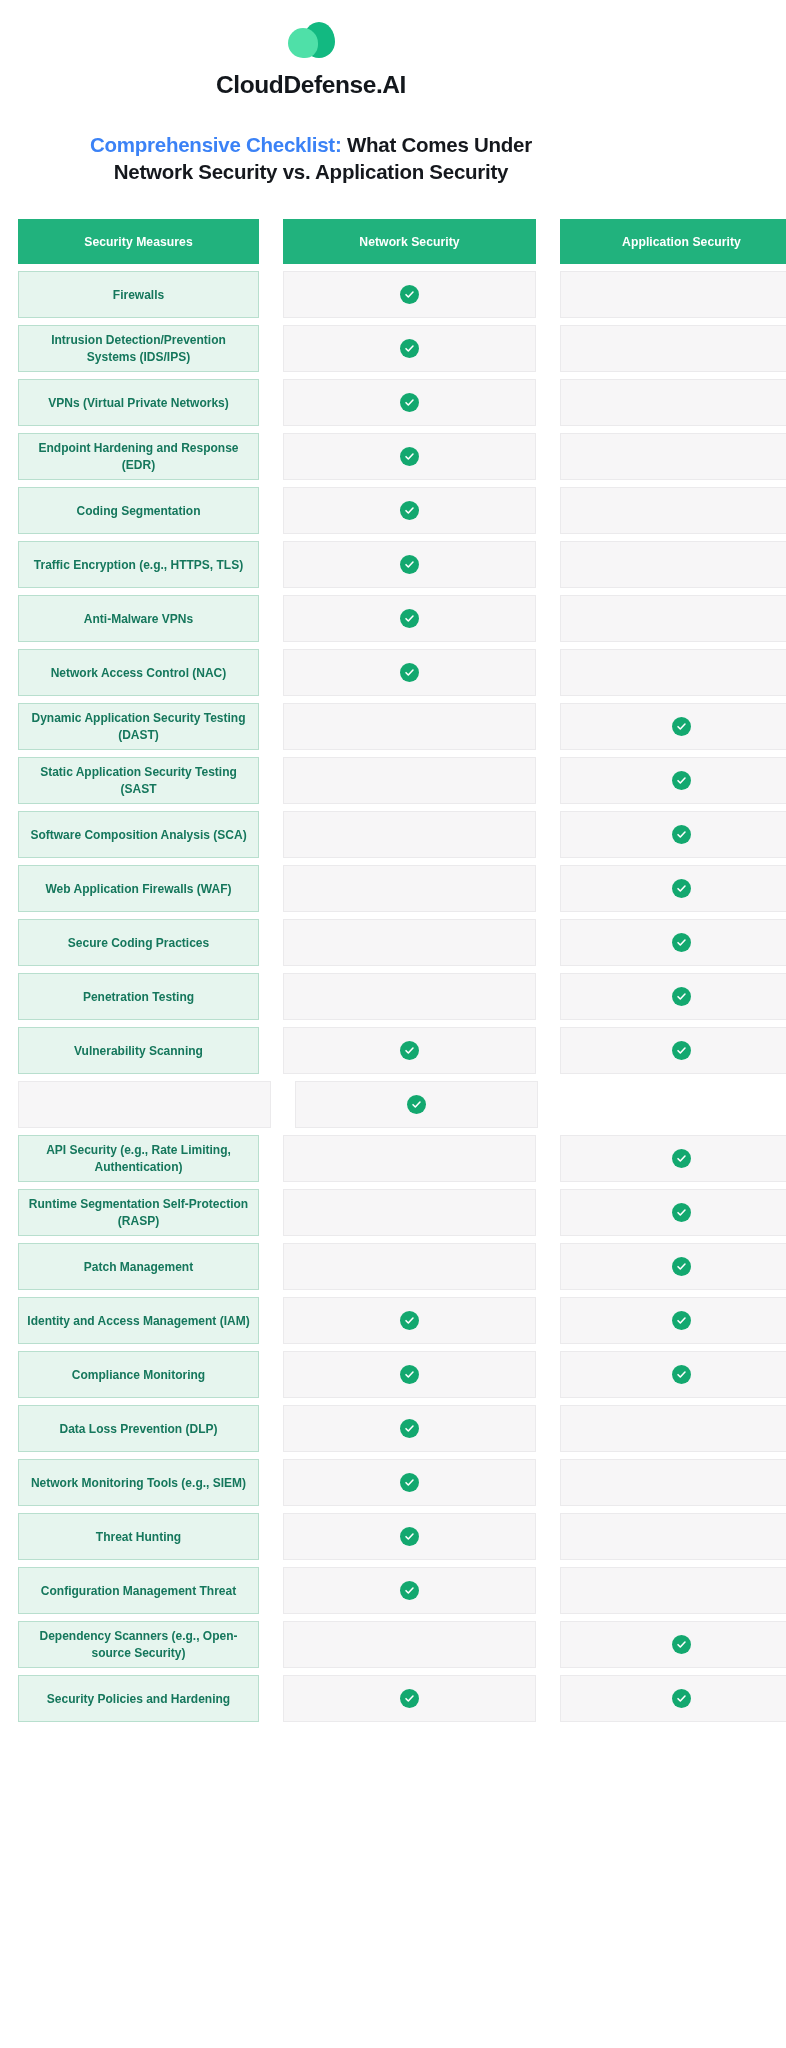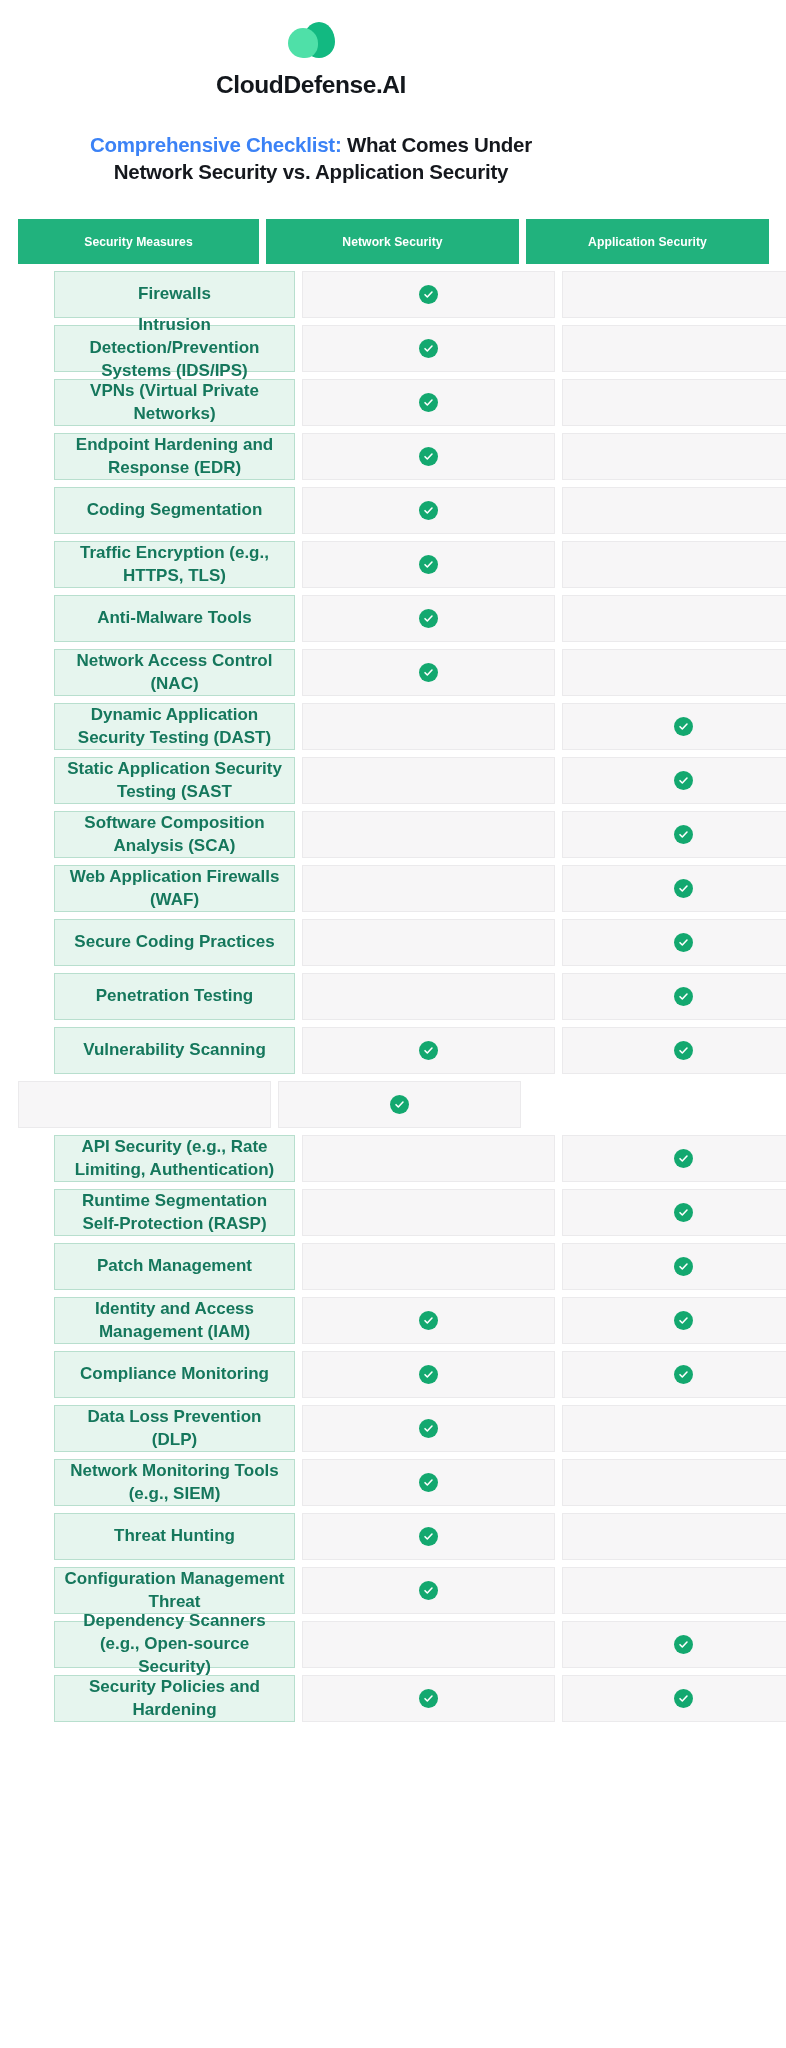--- a/index.html
+++ b/index.html
@@ -75,21 +75,21 @@
   }
   .title-accent { color: #3b82f6; }
 
   
   .table {
     margin-top: 34px;
     padding: 0 17px 0 18px;
   }
   .trow {
     display: flex;
-    gap: 7px;
+    gap: 24px;
     margin-bottom: 7px;
   }
   .cell {
     display: flex;
     align-items: center;
     justify-content: center;
     text-align: center;
   }
   .c1 { width: 241px; flex: 0 0 241px; }
   .c2 { width: 253px; flex: 0 0 253px; }
@@ -104,25 +104,24 @@
     font-weight: 700;
     letter-spacing: 0.05px;
   }
 
   
   .tbody .trow { height: 47px; }
   .tbody .c1 {
     background: #E6F5EE;
     border: 1px solid #B8DFCE;
     color: #15775C;
-    font-size: 17px;
+    font-size: 12px;
     font-weight: 600;
     line-height: 1.35;
     padding: 18px 8px;
-    margin-left: 36px;
   }
   .tbody .c2, .tbody .c3 {
     background: #F7F6F7;
     border: 1px solid #EBEAEC;
   }
 
   .check {
     width: 19px;
     height: 19px;
     border-radius: 50%;
@@ -224,21 +223,21 @@
           <div class="cell c2">
             <span class="check">
               <svg width="11" height="11" viewBox="0 0 12 12" aria-hidden="true">
                 <path d="M2.2 6.2 L4.7 8.7 L9.8 3.3" fill="none" stroke="#ffffff" stroke-width="1.7" stroke-linecap="round" stroke-linejoin="round"></path>
               </svg>
             </span>
           </div>
           <div class="cell c3"></div>
         </div>
         <div class="trow">
-          <div class="cell c1">Anti-Malware Tools</div>
+          <div class="cell c1">Anti-Malware VPNs</div>
           <div class="cell c2">
             <span class="check">
               <svg width="11" height="11" viewBox="0 0 12 12" aria-hidden="true">
                 <path d="M2.2 6.2 L4.7 8.7 L9.8 3.3" fill="none" stroke="#ffffff" stroke-width="1.7" stroke-linecap="round" stroke-linejoin="round"></path>
               </svg>
             </span>
           </div>
           <div class="cell c3"></div>
         </div>
         <div class="trow">

